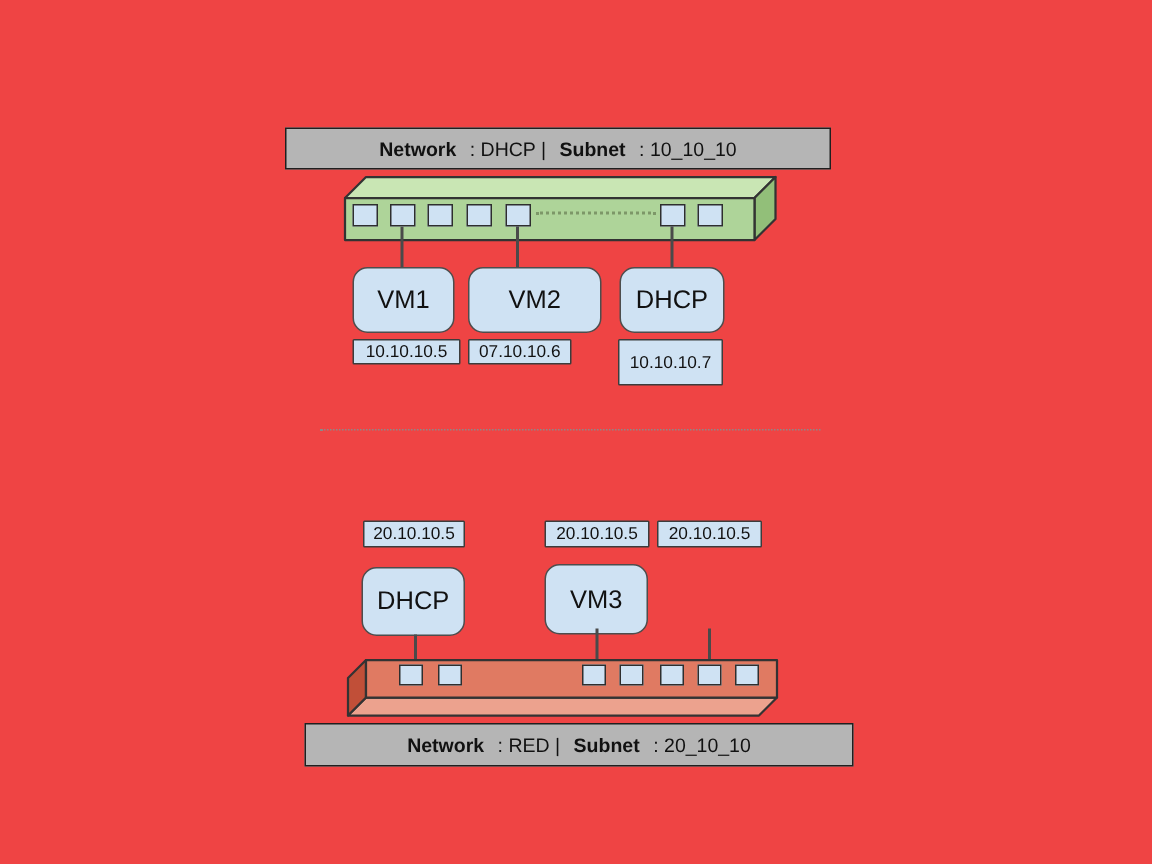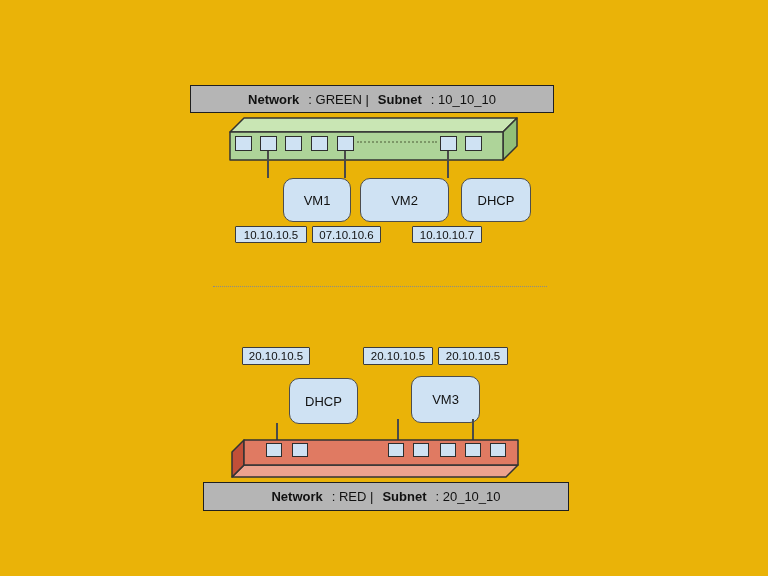--- a/index.html
+++ b/index.html
@@ -1,59 +1,58 @@
 <!DOCTYPE html>
 <html><head>
 <meta charset="utf-8">
 <style>
   html,body { margin:0; padding:0; }
   .stage {
     position:relative; width:768px; height:576px;
-    background:#eab308; overflow:hidden;
+    background:#ef4444; overflow:hidden;
     font-family:"Liberation Sans", sans-serif;
     color:#111;
   }
   .banner {
     position:absolute; background:#b5b5b5; border:1.5px solid #1f1f1f;
     display:flex; align-items:center; justify-content:center; gap:9px;
     font-size:13px; white-space:pre;
   }
   .banner .bold { font-weight:bold; }
   .switch { position:absolute; }
   .port {
     position:absolute; background:#cfe2f3; border:1.5px solid #2e2e2e;
     box-sizing:border-box;
   }
   .gport { top:136px; width:17px; height:15px; }
   .rport { top:443px; width:16px; height:14px; }
   .node {
     position:absolute; background:#cfe2f3; border:1.5px solid #4d4d4d;
     border-radius:10px; box-sizing:border-box;
     display:flex; align-items:center; justify-content:center;
-    font-size:13px;
-    margin-left:48px;
+    font-size:17px;
   }
   .ip {
     position:absolute; background:#cfe2f3; border:1.3px solid #3c3c3c;
     border-radius:1px; box-sizing:border-box;
     display:flex; align-items:center; justify-content:center;
     font-size:11.5px;
   }
   .vline { position:absolute; width:1.6px; background:#4a4a4a; }
   .gapdots { position:absolute; height:0; border-top:2px dotted #7d9768; }
   .sep { position:absolute; height:0; border-top:1.6px dotted #8a8a8a; }
 </style>
 </head>
 <body>
 
 <div class="stage">
 
   <div class="banner" style="left:190px; top:85px; width:362px; height:26px">
     <span class="bold">Network</span>
-    <span>: GREEN |</span>
+    <span>: DHCP |</span>
     <span class="bold">Subnet</span>
     <span>: 10_10_10</span>
   </div>
 
   <svg class="switch" style="left:225px; top:116px" width="296" height="47">
     <polygon points="5,16 19,2 292,2 278,16" stroke="#333" stroke-width="1.5" stroke-linejoin="round" fill="#c9e6b4"></polygon>
     <polygon points="278,16 292,2 292,30 278,44" stroke="#333" stroke-width="1.5" stroke-linejoin="round" fill="#92bf79"></polygon>
     <polygon points="5,16 278,16 278,44 5,44" stroke="#333" stroke-width="1.5" stroke-linejoin="round" fill="#aed499"></polygon>
   </svg>
 
@@ -70,21 +69,21 @@
   <div class="port gport" style="left:337px"></div>
   <div class="port gport" style="left:440px"></div>
   <div class="port gport" style="left:465px"></div>
 
   <div class="node" style="left:235px; top:178px; width:68px; height:44px">VM1</div>
   <div class="node" style="left:312px; top:178px; width:89px; height:44px">VM2</div>
   <div class="node" style="left:413px; top:178px; width:70px; height:44px">DHCP</div>
 
   <div class="ip" style="left:235px; top:226px; width:72px; height:17px">10.10.10.5</div>
   <div class="ip" style="left:312px; top:226px; width:69px; height:17px">07.10.10.6</div>
-  <div class="ip" style="left:412px; top:226px; width:70px; height:17px">10.10.10.7</div>
+  <div class="ip" style="left:412px; top:226px; width:70px; height:31px">10.10.10.7</div>
 
   <div class="sep" style="left:213px; top:286px; width:334px"></div>
 
   <div class="ip" style="left:242px; top:347px; width:68px; height:18px">20.10.10.5</div>
   <div class="ip" style="left:363px; top:347px; width:70px; height:18px">20.10.10.5</div>
   <div class="ip" style="left:438px; top:347px; width:70px; height:18px">20.10.10.5</div>
 
   <div class="node" style="left:241px; top:378px; width:69px; height:46px">DHCP</div>
   <div class="node" style="left:363px; top:376px; width:69px; height:47px">VM3</div>
 

